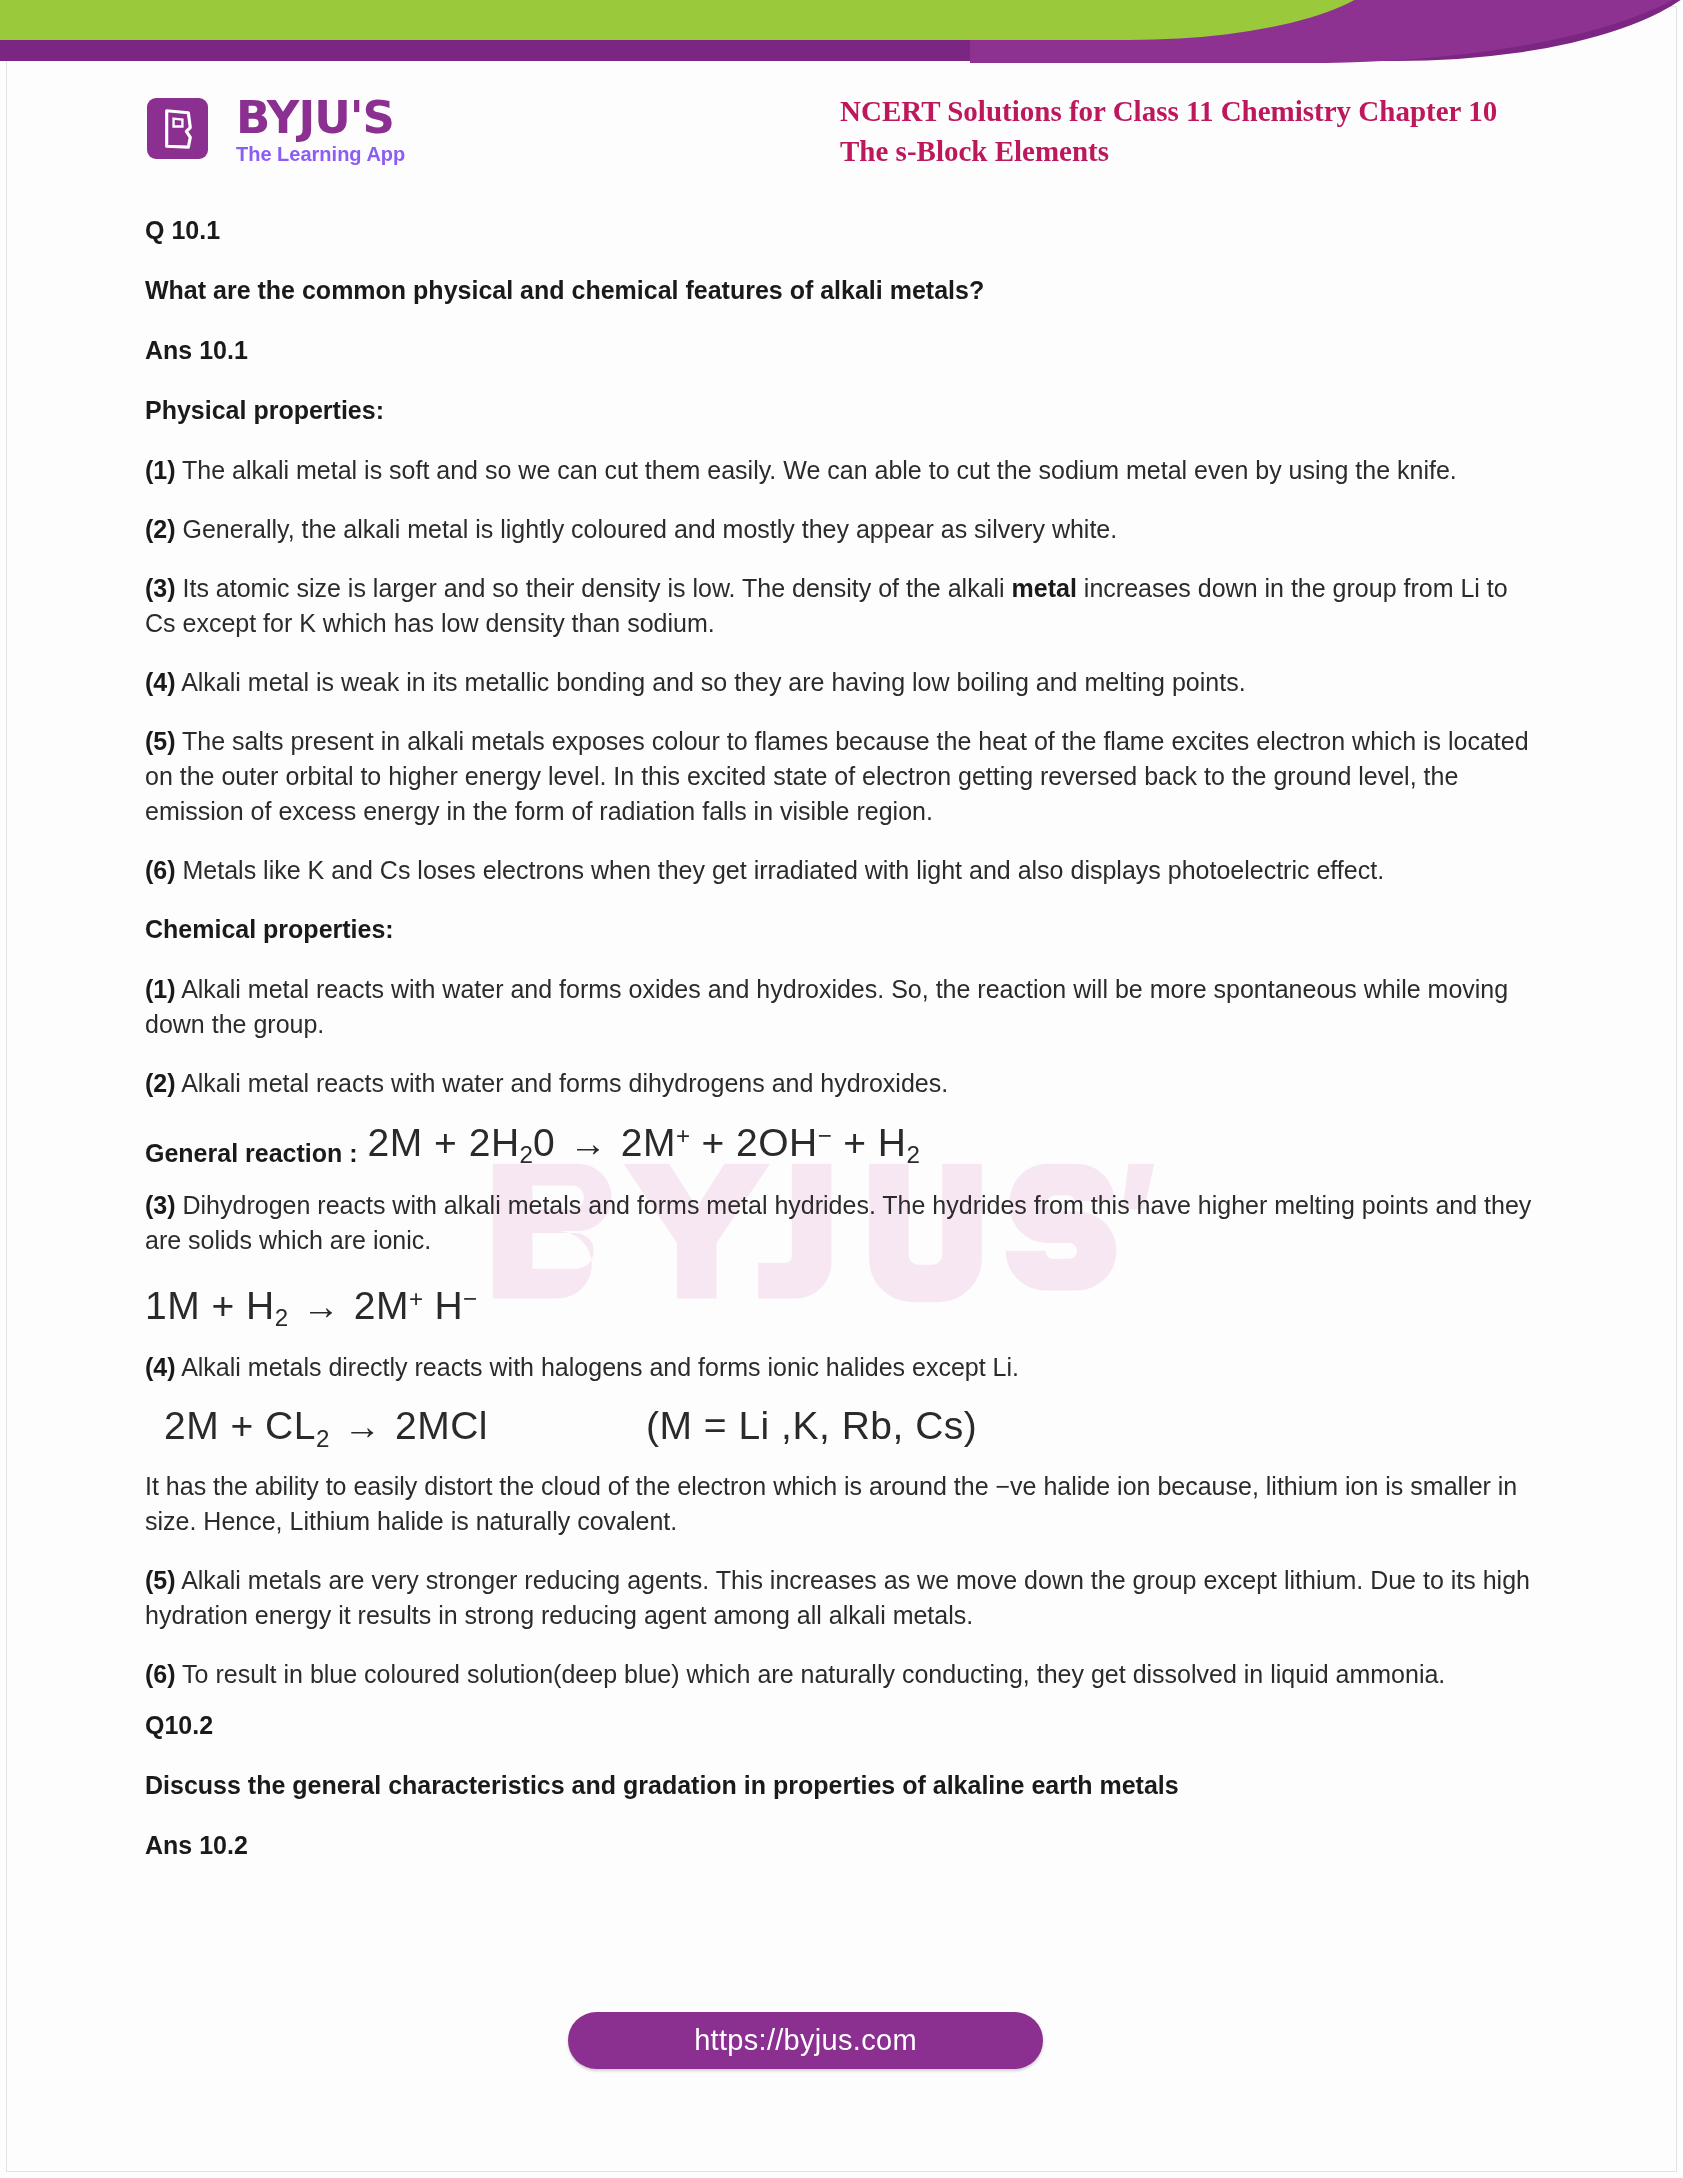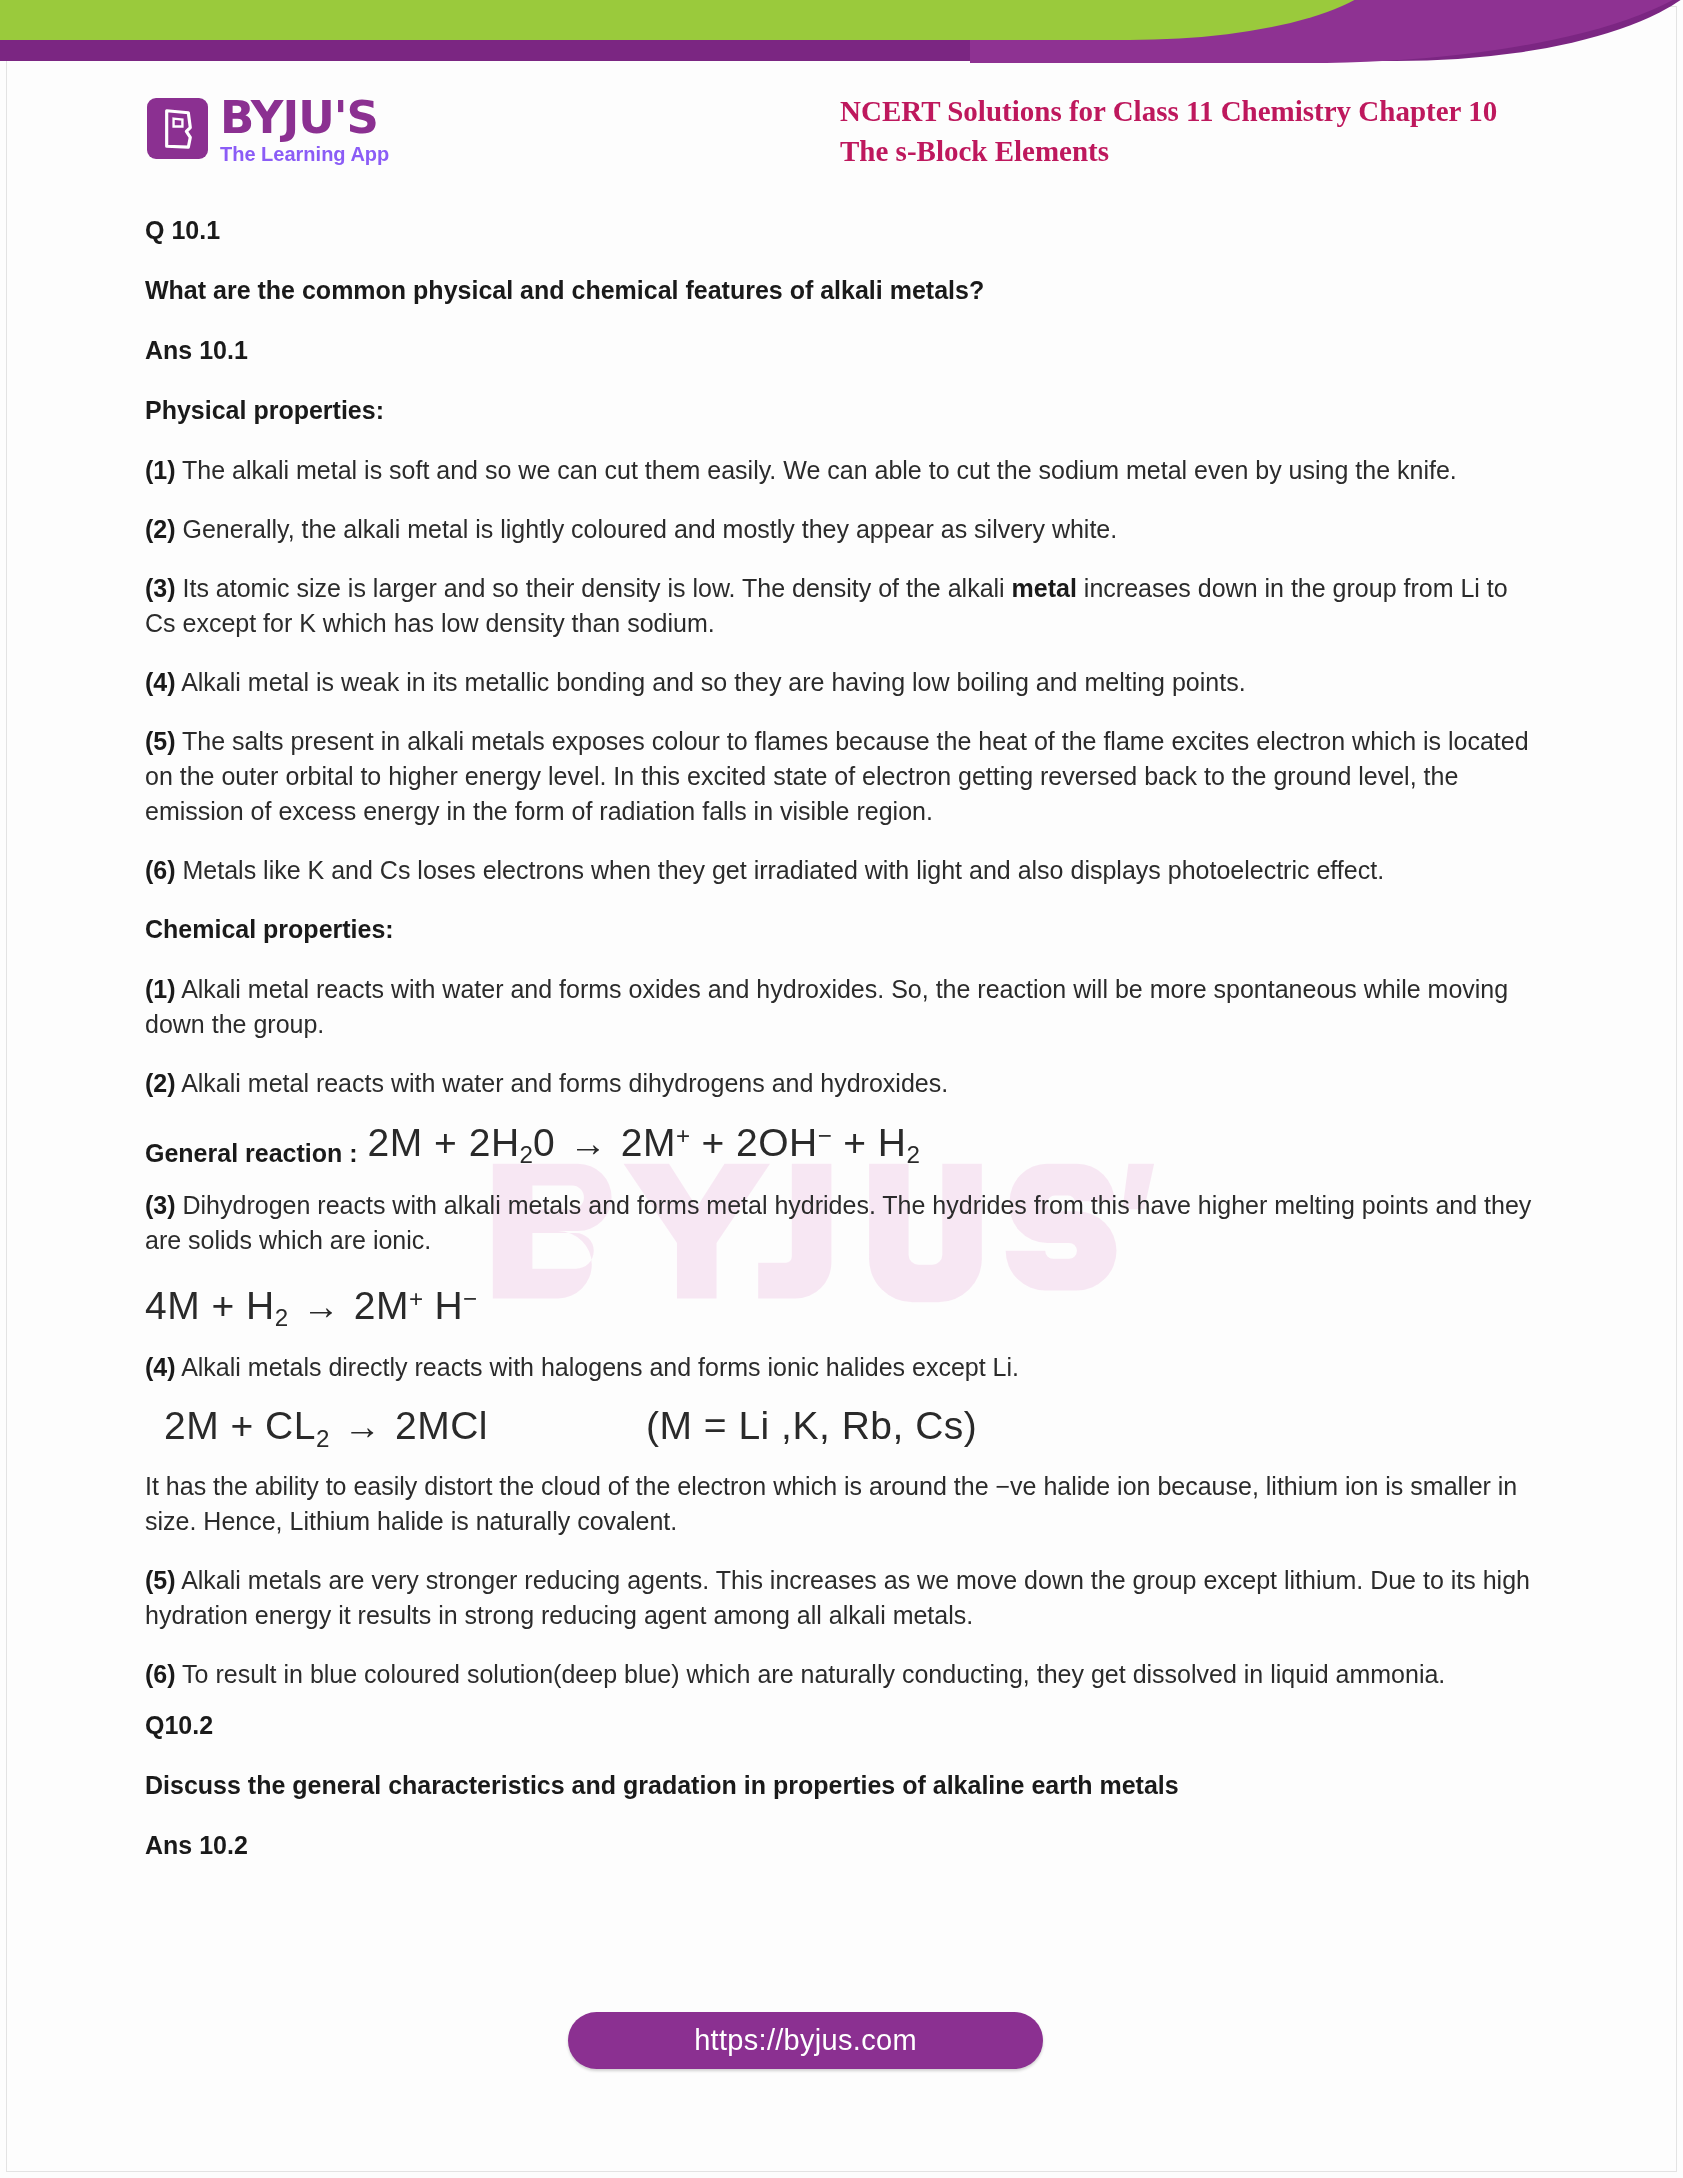--- a/index.html
+++ b/index.html
@@ -78,21 +78,21 @@
   .logo-mark {
     width: 61px;
     height: 61px;
     background: #8B3091;
     border-radius: 9px;
     position: relative;
     flex: 0 0 auto;
     margin-top: 3px;
   }
   .logo-mark svg { display: block; }
-  .logo-text { margin-left: 12px; }
+  .logo-text { margin-left: 28px; }
   .logo-word {
     font-family: "DejaVu Sans", sans-serif;
     font-weight: bold;
     font-size: 45px;
     letter-spacing: -1px;
     color: #8B3091;
     line-height: 46px;
     white-space: nowrap;
   }
   .logo-sub {
@@ -296,21 +296,21 @@
 
     <p class="p tight"><span class="b">(2)</span><span> Alkali metal reacts with water and forms dihydrogens and hydroxides.</span></p>
 
     <div class="eq-inline-row">
       <span class="lbl">General reaction :</span>
       <span class="eq"><span>2M + 2H</span><sub>2</sub><span>0</span><span class="arrow">→</span><span>2M</span><sup>+</sup><span> + 2OH</span><sup>−</sup><span> + H</span><sub>2</sub></span>
     </div>
 
     <p class="p tight"><span class="b">(3)</span><span> Dihydrogen reacts with alkali metals and forms metal hydrides. The hydrides from this have higher melting points and they are solids which are ionic.</span></p>
 
-    <div class="eq" style="margin-bottom:6px;"><span>4M + H</span><sub>2</sub><span class="arrow">→</span><span>2M</span><sup>+</sup><span> H</span><sup>−</sup></div>
+    <div class="eq" style="margin-bottom:6px;"><span>1M + H</span><sub>2</sub><span class="arrow">→</span><span>2M</span><sup>+</sup><span> H</span><sup>−</sup></div>
 
     <p class="p tight"><span class="b">(4)</span><span> Alkali metals directly reacts with halogens and forms ionic halides except Li.</span></p>
 
     <div class="eq" style="margin-bottom:6px;margin-left:19px;"><span>2M + CL</span><sub>2</sub><span class="arrow">→</span><span>2MCl</span><span class="gap"></span><span>(M = Li ,K, Rb, Cs)</span></div>
 
     <p class="p">It has the ability to easily distort the cloud of the electron which is around the −ve halide ion because, lithium ion is smaller in size. Hence, Lithium halide is naturally covalent.</p>
 
     <p class="p"><span class="b">(5)</span><span> Alkali metals are very stronger reducing agents. This increases as we move down the group except lithium. Due to its high hydration energy it results in strong reducing agent among all alkali metals.</span></p>
 
     <p class="p tight"><span class="b">(6)</span><span> To result in blue coloured solution(deep blue) which are naturally conducting, they get dissolved in liquid ammonia.</span></p>

